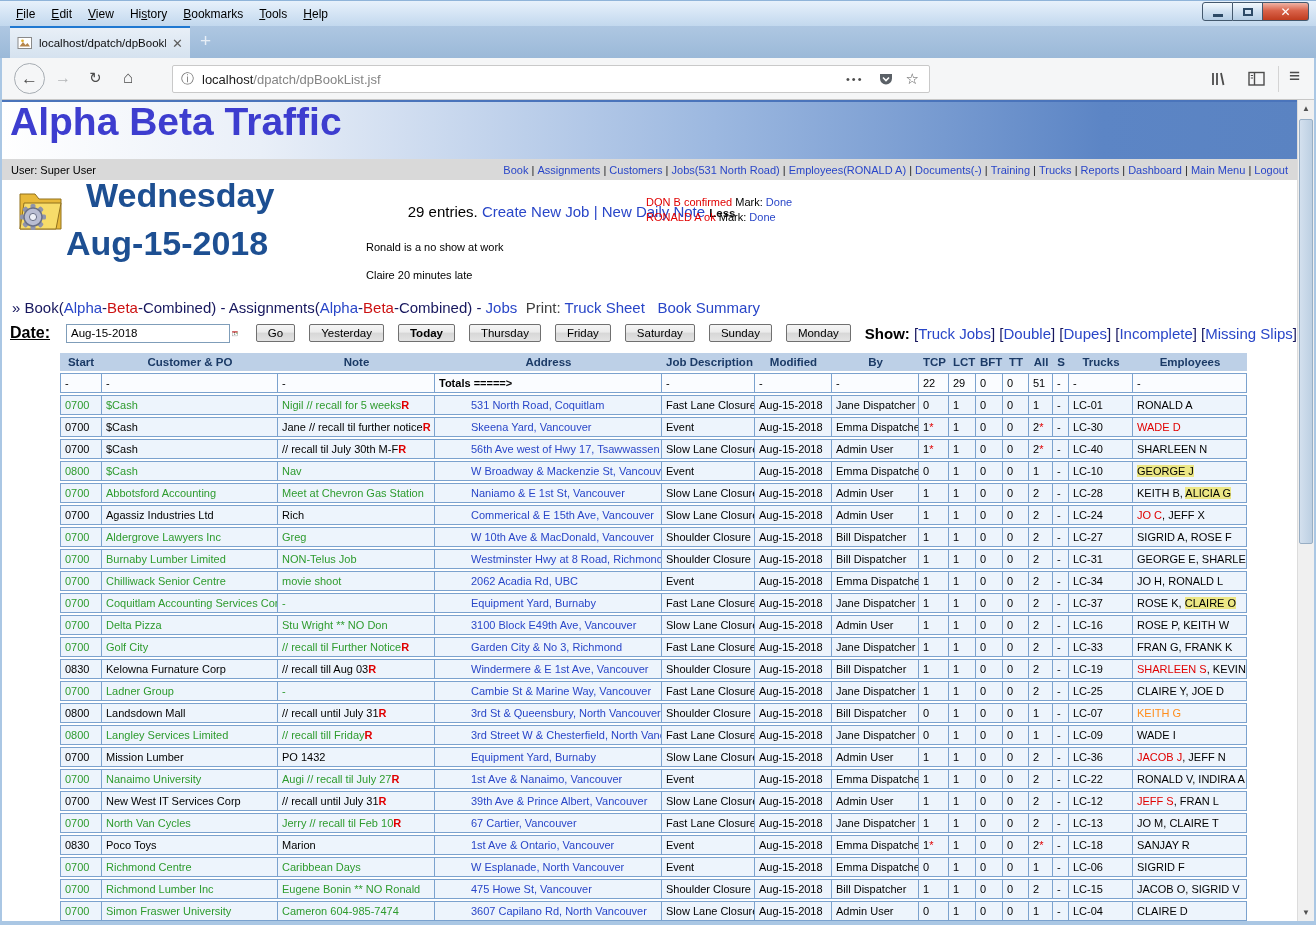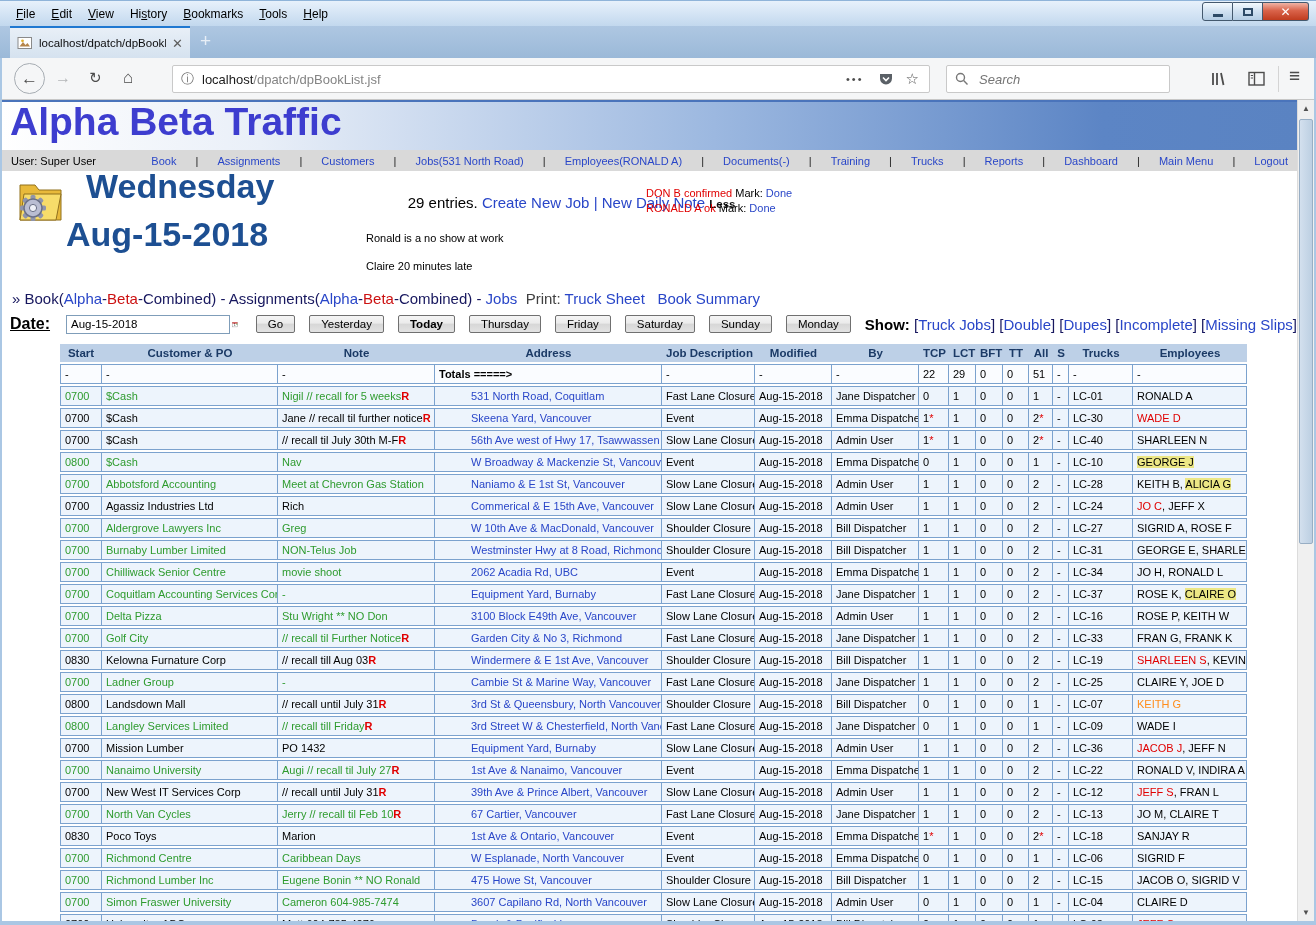--- a/index.html
+++ b/index.html
@@ -55,26 +55,26 @@
   .hamburger { position:absolute; left:1287px; top:7px; font-size:19px; color:#4c4c4c; }
   
   .content { position:absolute; top:100px; left:2px; right:2px; bottom:4px; background:#fff; overflow:hidden; }
   .scrollbar { position:absolute; top:0; right:0; bottom:0; width:17px; background:#f0f0f0; border-left:1px solid #dcdcdc; }
   .sb-btn { position:absolute; left:0; right:0; height:17px; background:#f0f0f0; color:#505050;
     font-size:8px; display:flex; align-items:center; justify-content:center; }
   .sb-btn.up { top:0; } .sb-btn.down { bottom:0; }
   .sb-thumb { position:absolute; left:1px; right:1px; top:19px; height:425px;
     background:linear-gradient(90deg,#d3e0ee,#bccfe2); border:1px solid #98aec4; border-radius:2px; }
   .page { position:absolute; top:0; left:0; right:17px; bottom:0; overflow:hidden; }
-  .banner { height:50px; border-top:2px solid #4a74bb; position:relative;
+  .banner { height:59px; border-top:2px solid #4a74bb; position:relative;
     background:linear-gradient(90deg,#ffffff 0%,#e9eff8 20%,#9cb8e0 55%,#5c85c5 85%,#5a83c2 100%); }
   .app-title { position:absolute; left:8px; top:-2px; font-size:39px; font-weight:bold; color:#3d3dcf; }
   .userbar { height:21px; background:#d9d9d9; display:flex; align-items:center; justify-content:space-between;
     padding:0 9px; font-size:11px; color:#000; }
-  .nav-links { display:flex; align-items:flex-start; white-space:pre;gap:16px; }
+  .nav-links { display:flex; align-items:flex-start; white-space:pre; }
   .toplink { color:#2946c8; text-decoration:none; }
   .sep { color:#222; }
   .day-section { position:relative; height:117px; }
   .weekday { position:absolute; left:84px; top:-4px; font-size:34px; font-weight:bold; color:#1d4f92; }
   .big-date { position:absolute; left:64px; top:44px; font-size:34px; font-weight:bold; color:#1d4f92; }
   .folder-ico { position:absolute; left:14px; top:6px; }
   .mid-block { position:absolute; left:364px; top:6px; }
   .entries-line { font-size:15px; color:#000; white-space:pre; }
   .lnk15 { color:#2946c8; text-decoration:none; }
   .less { font-size:11.5px; font-weight:bold; color:#111; }
@@ -163,27 +163,20 @@
     <span class="url-info">ⓘ</span>
     <span class="url-host">localhost</span>
     <span class="url-path">/dpatch/dpBookList.jsf</span>
     <span class="url-dots">•••</span>
     <svg width="16" height="16" viewBox="0 0 16 16">
       <path d="M2 3 h12 v4.5 a6 6 0 0 1 -12 0 Z" fill="#5a6066"></path>
       <path d="M5 6.5 l3 3 l3 -3" stroke="#fff" stroke-width="1.6" fill="none"></path>
     </svg>
     <span class="url-star">☆</span>
   </div>
-  <div class="searchbox">
-    <svg width="16" height="16" viewBox="0 0 16 16" style="margin:0 7px;">
-      <circle cx="6.5" cy="6.5" r="4" stroke="#777" fill="none" stroke-width="1.4"></circle>
-      <line x1="9.6" y1="9.6" x2="13.5" y2="13.5" stroke="#777" stroke-width="1.4"></line>
-    </svg>
-    <input placeholder="Search" style="">
-  </div>
   <svg class="toolbar-right-ico" style="left:1208px;" width="18" height="16" viewBox="0 0 18 16">
     <line x1="3" y1="2" x2="3" y2="14" stroke="#4c4c4c" stroke-width="1.8"></line>
     <line x1="7" y1="2" x2="7" y2="14" stroke="#4c4c4c" stroke-width="1.8"></line>
     <line x1="11" y1="2" x2="13.5" y2="14" stroke="#4c4c4c" stroke-width="1.8"></line>
   </svg>
   <svg class="toolbar-right-ico" style="left:1246px;" width="18" height="16" viewBox="0 0 18 16">
     <rect x="1" y="1.5" width="15" height="12.5" fill="none" stroke="#4c4c4c" stroke-width="1.4"></rect>
     <line x1="6.5" y1="1.5" x2="6.5" y2="14" stroke="#4c4c4c" stroke-width="1.4"></line>
     <line x1="2.8" y1="4.5" x2="5" y2="4.5" stroke="#4c4c4c" stroke-width="1"></line>
     <line x1="2.8" y1="7" x2="5" y2="7" stroke="#4c4c4c" stroke-width="1"></line>

